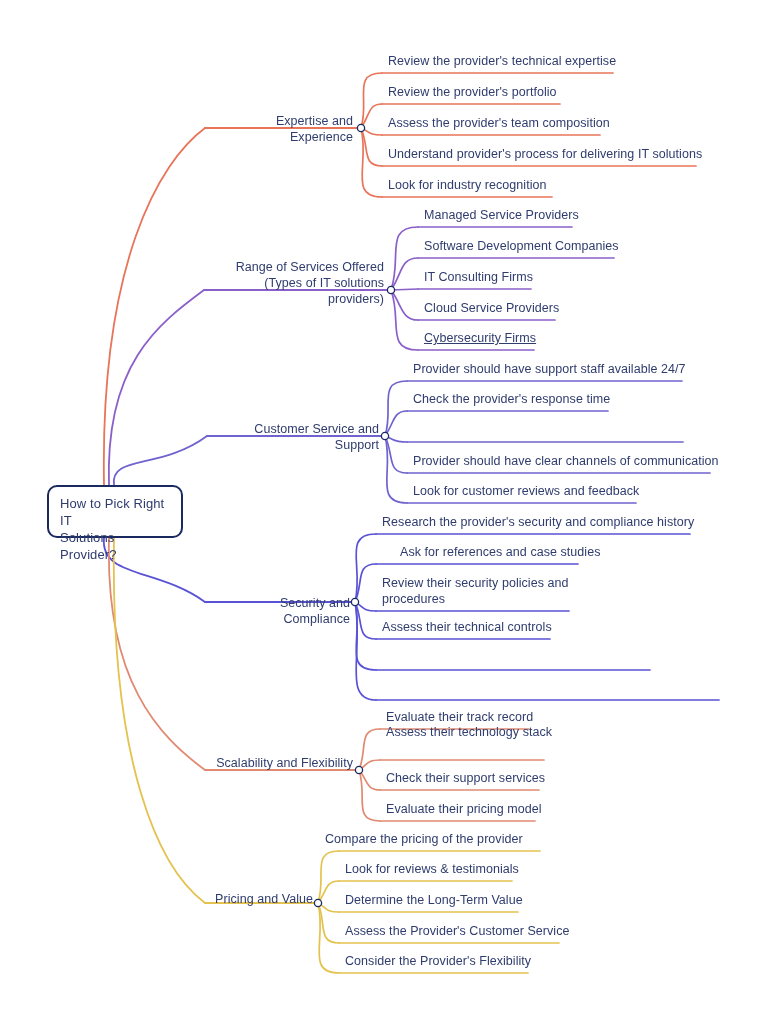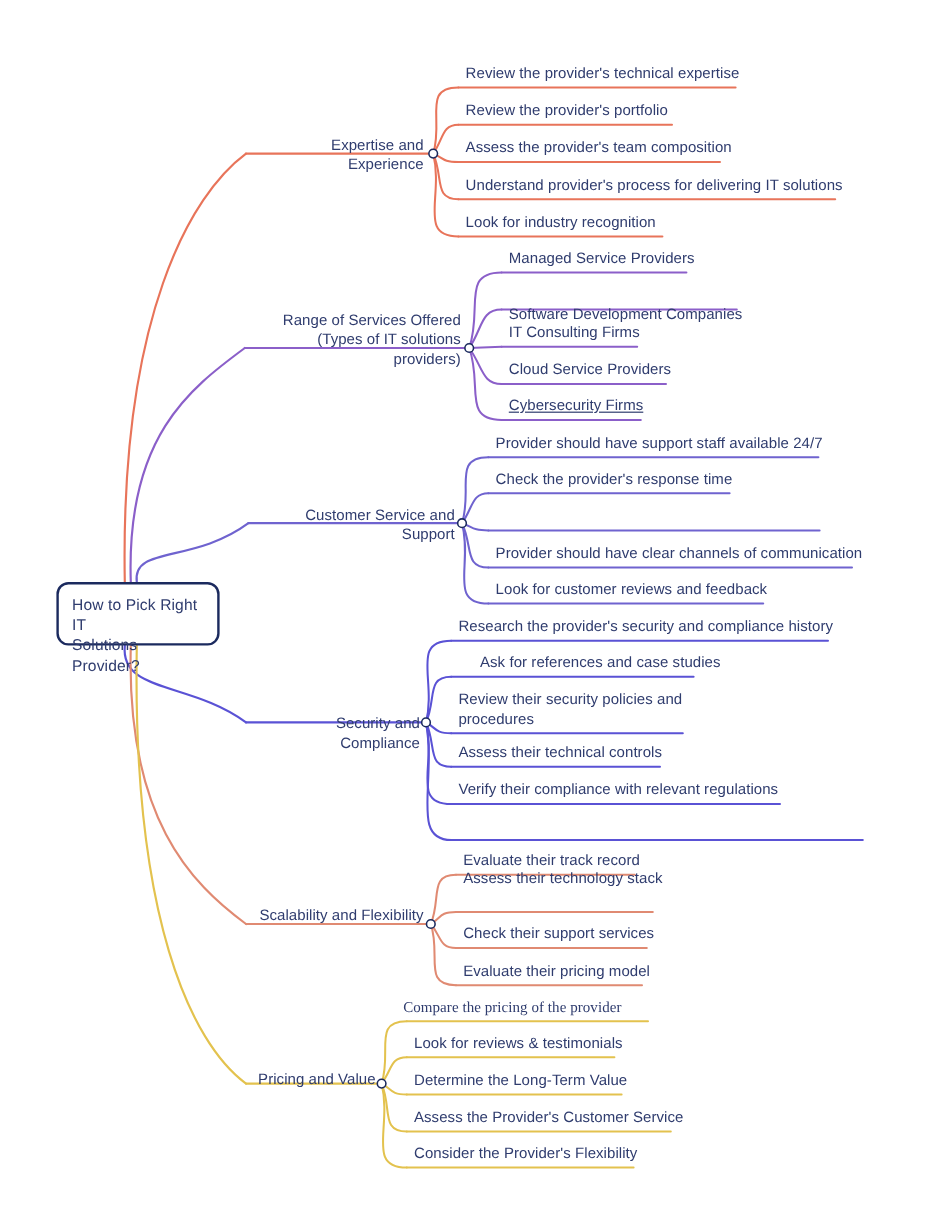--- a/index.html
+++ b/index.html
@@ -154,41 +154,40 @@
 Solutions Provider?</div>
       <div class="branch-label" style="left: 213px; top: 113px; width: 140px;">Expertise and Experience</div>
       <div class="leaf-label" style="left: 388px; top: 53px;">Review the provider's technical expertise</div>
       <div class="leaf-label" style="left: 388px; top: 84px;">Review the provider's portfolio</div>
       <div class="leaf-label" style="left: 388px; top: 115px;">Assess the provider's team composition</div>
       <div class="leaf-label" style="left: 388px; top: 146px;">Understand provider's process for delivering IT solutions</div>
       <div class="leaf-label" style="left: 388px; top: 177px;">Look for industry recognition</div>
       <div class="branch-label" style="left: 212px; top: 259px; width: 172px;">Range of Services Offered
 (Types of IT solutions providers)</div>
       <div class="leaf-label" style="left: 424px; top: 207px;">Managed Service Providers</div>
-      <div class="leaf-label" style="left: 424px; top: 238px; margin-top: 16px;">Software Development Companies</div>
+      <div class="leaf-label" style="left: 424px; top: 238px;">Software Development Companies</div>
       <div class="leaf-label" style="left: 424px; top: 269px;">IT Consulting Firms</div>
       <div class="leaf-label" style="left: 424px; top: 300px;">Cloud Service Providers</div>
       <div class="leaf-label" style="left: 424px; top: 330px; text-decoration: underline;">Cybersecurity Firms</div>
       <div class="branch-label" style="left: 215px; top: 421px; width: 164px;">Customer Service and Support</div>
       <div class="leaf-label" style="left: 413px; top: 361px;">Provider should have support staff available 24/7</div>
       <div class="leaf-label" style="left: 413px; top: 391px;">Check the provider's response time</div>
       <div class="leaf-label" style="left: 413px; top: 453px;">Provider should have clear channels of communication</div>
       <div class="leaf-label" style="left: 413px; top: 483px;">Look for customer reviews and feedback</div>
       <div class="branch-label" style="left: 213px; top: 595px; width: 137px;">Security and Compliance</div>
       <div class="leaf-label" style="left: 382px; top: 514px;">Research the provider's security and compliance history</div>
       <div class="leaf-label" style="left: 400px; top: 544px;">Ask for references and case studies</div>
       <div class="leaf-label" style="left: 382px; top: 575px;">Review their security policies and
 procedures</div>
       <div class="leaf-label" style="left: 382px; top: 619px;">Assess their technical controls</div>
-      <div class="leaf-label" style="left: 382px; top: 650px;">Verify their compliance with relevant regulations</div>
       <div class="branch-label" style="left: 213px; top: 755px; width: 140px;">Scalability and Flexibility</div>
       <div class="leaf-label" style="left: 386px; top: 709px;">Evaluate their track record</div>
       <div class="leaf-label" style="left: 386px; top: 724px;">Assess their technology stack</div>
       <div class="leaf-label" style="left: 386px; top: 770px;">Check their support services</div>
       <div class="leaf-label" style="left: 386px; top: 801px;">Evaluate their pricing model</div>
       <div class="branch-label" style="left: 213px; top: 891px; width: 100px;">Pricing and Value</div>
-      <div class="leaf-label" style="left: 336px; top: 831px; font-family: Liberation Serif, serif;">Compare the pricing of the provider</div>
+      <div class="leaf-label" style="left: 325px; top: 831px;">Compare the pricing of the provider</div>
       <div class="leaf-label" style="left: 345px; top: 861px;">Look for reviews &amp; testimonials</div>
       <div class="leaf-label" style="left: 345px; top: 892px;">Determine the Long-Term Value</div>
       <div class="leaf-label" style="left: 345px; top: 923px;">Assess the Provider's Customer Service</div>
       <div class="leaf-label" style="left: 345px; top: 953px;">Consider the Provider's Flexibility</div>
     </div>
 </div>
 
 </body></html>

